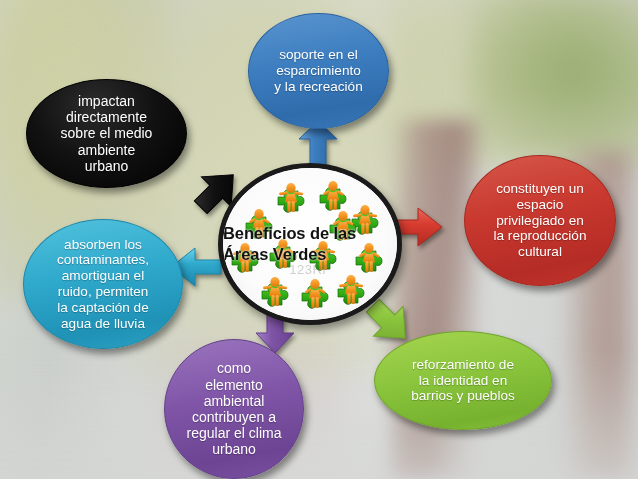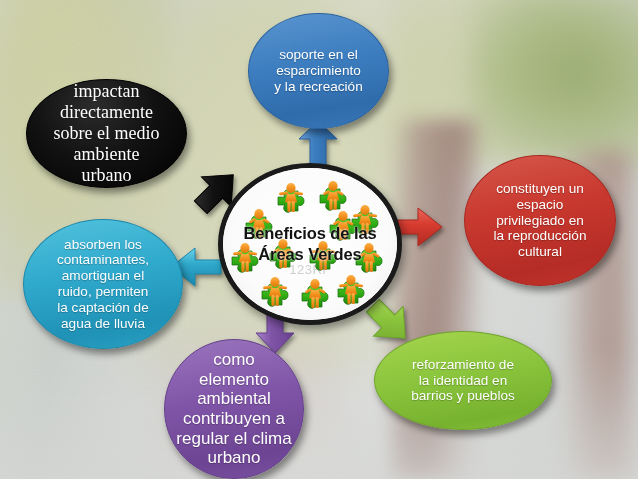--- a/index.html
+++ b/index.html
@@ -147,25 +147,24 @@
   }
   .node .txt {
     width: 100%;
     white-space: pre-line;
     text-shadow: 0 1px 1px rgba(0,0,0,0.25);
   }
 
   .node-black {
     left: 26px; top: 79px;
     width: 161px; height: 109px;
-    font-size: 18px;
+    font-size: 14px;
     background:
       radial-gradient(ellipse at 42% 24%, #2c2c2c 0%, #111111 48%, #000000 100%);
     border: 1px solid #000;
-    font-family: Liberation Serif, serif;
   }
   .node-blue {
     left: 248px; top: 13px;
     width: 141px; height: 116px;
     font-size: 13.6px;
     background:
       linear-gradient(170deg, #5a94cf 0%, #3d7ec0 42%, #2f6cac 78%, #3877b8 100%);
     border: 1px solid #2a629e;
     justify-content: center;
   }
@@ -181,21 +180,21 @@
     left: 374px; top: 331px;
     width: 178px; height: 99px;
     font-size: 13.6px;
     background:
       linear-gradient(170deg, #a6d44f 0%, #8cc63e 42%, #77b22f 82%, #85c23b 100%);
     border: 1px solid #6fa52c;
   }
   .node-purple {
     left: 164px; top: 339px;
     width: 140px; height: 140px;
-    font-size: 17px;
+    font-size: 14px;
     background:
       linear-gradient(170deg, #9a74bd 0%, #8055a8 42%, #6d4493 80%, #7a51a2 100%);
     border: 1px solid #64408a;
   }
   .node-cyan {
     left: 23px; top: 219px;
     width: 160px; height: 130px;
     font-size: 13.6px;
     background:
       linear-gradient(170deg, #52c2dd 0%, #2fa9cc 42%, #1f92b6 80%, #2ba2c4 100%);
@@ -220,21 +219,20 @@
     border-radius: 50%;
     background:
       radial-gradient(ellipse at 50% 45%, #ffffff 0%, #fbfbfb 62%, #efefef 88%, #e2e2e2 100%);
     overflow: hidden;
   }
   .center-label {
     position: absolute;
     left: 0; right: 0;
     top: 50%;
     transform: translateY(-50%);
-    text-align: center;
     font-weight: bold;
     font-size: 16.5px;
     color: #121212;
     line-height: 1.30;
     white-space: pre-line;
     z-index: 5;
     letter-spacing: -0.1px;
     text-shadow: 0 0 2px rgba(255,255,255,0.75), 0 0 3px rgba(255,255,255,0.55);
   }
   .wm {

